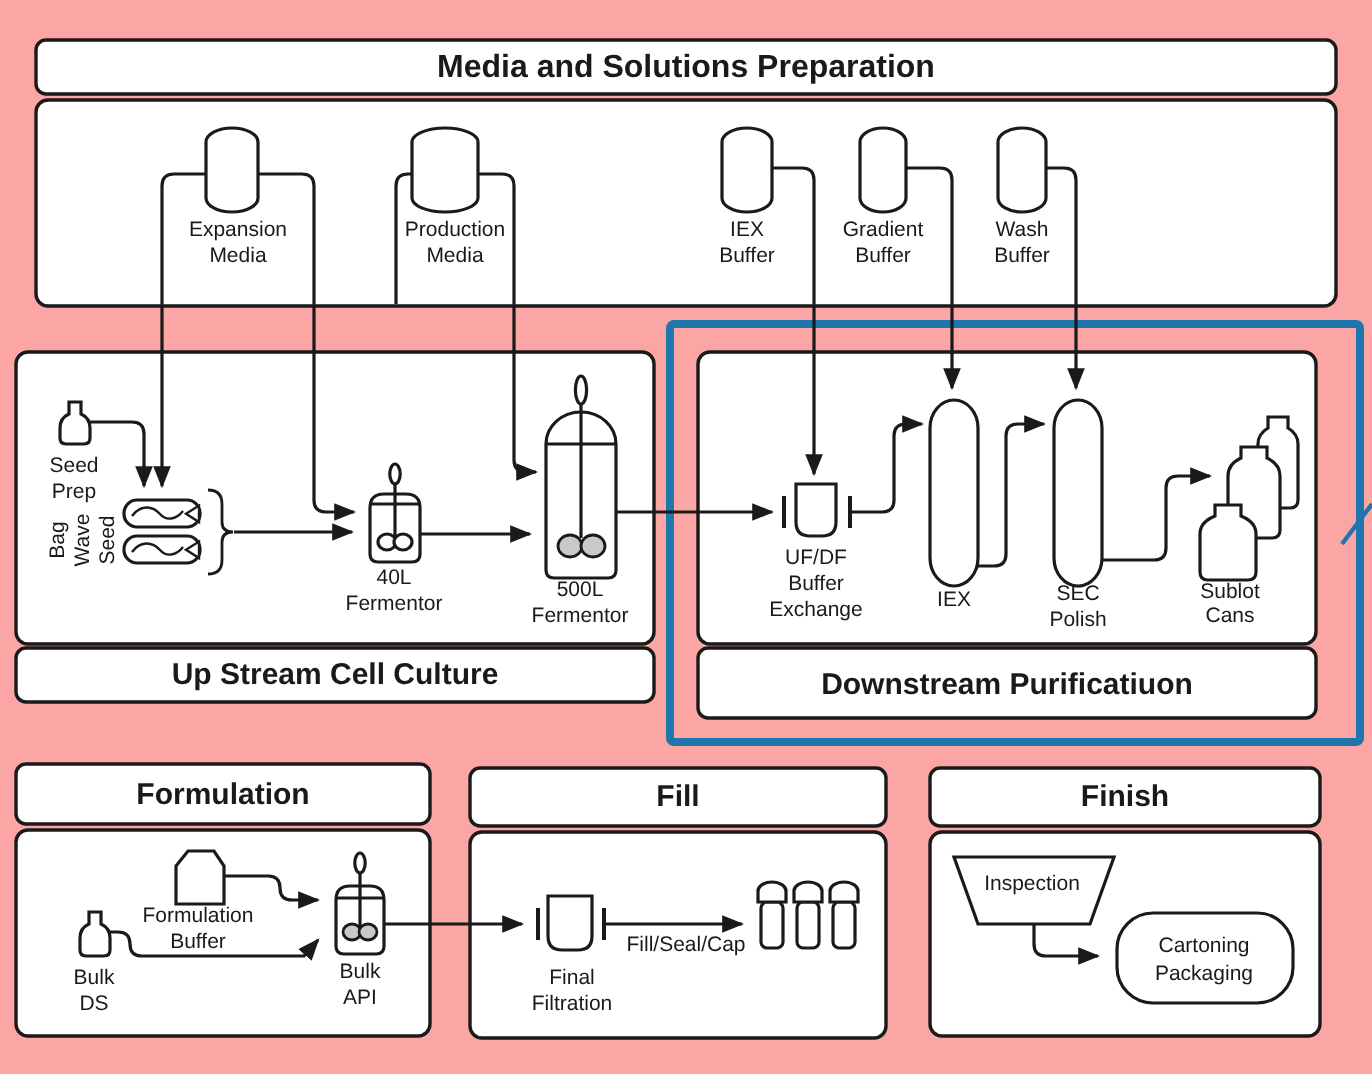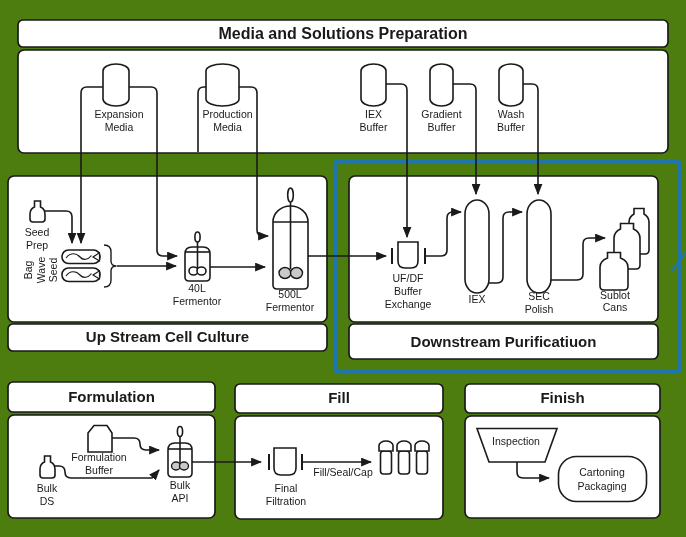--- a/index.html
+++ b/index.html
@@ -1,16 +1,16 @@
 <!DOCTYPE html>
 <html><head>
 <meta charset="utf-8">
 <style>
   html,body{margin:0;padding:0;background:#ffffff;}
-  .canvas{position:relative;width:686px;height:537px;background:#4d7c0f;overflow:hidden;}
+  .canvas{position:relative;width:686px;height:537px;background:#fca5a5;overflow:hidden;}
   svg{display:block;}
   text{font-family:"Liberation Sans","DejaVu Sans",sans-serif;fill:#1a1a1a;}
   .node-label{font-size:10.5px;}
   .header-label{font-size:15px;font-weight:bold;}
   .title-label{font-size:16px;font-weight:bold;}
   .shape{fill:#ffffff;stroke:#1a1a1a;stroke-width:1.6;}
   .boxframe{fill:#ffffff;stroke:#1a1a1a;stroke-width:1.7;}
   .conn{fill:none;stroke:#1a1a1a;stroke-width:1.6;}
   .tick{stroke:#1a1a1a;stroke-width:2;}
 </style>

